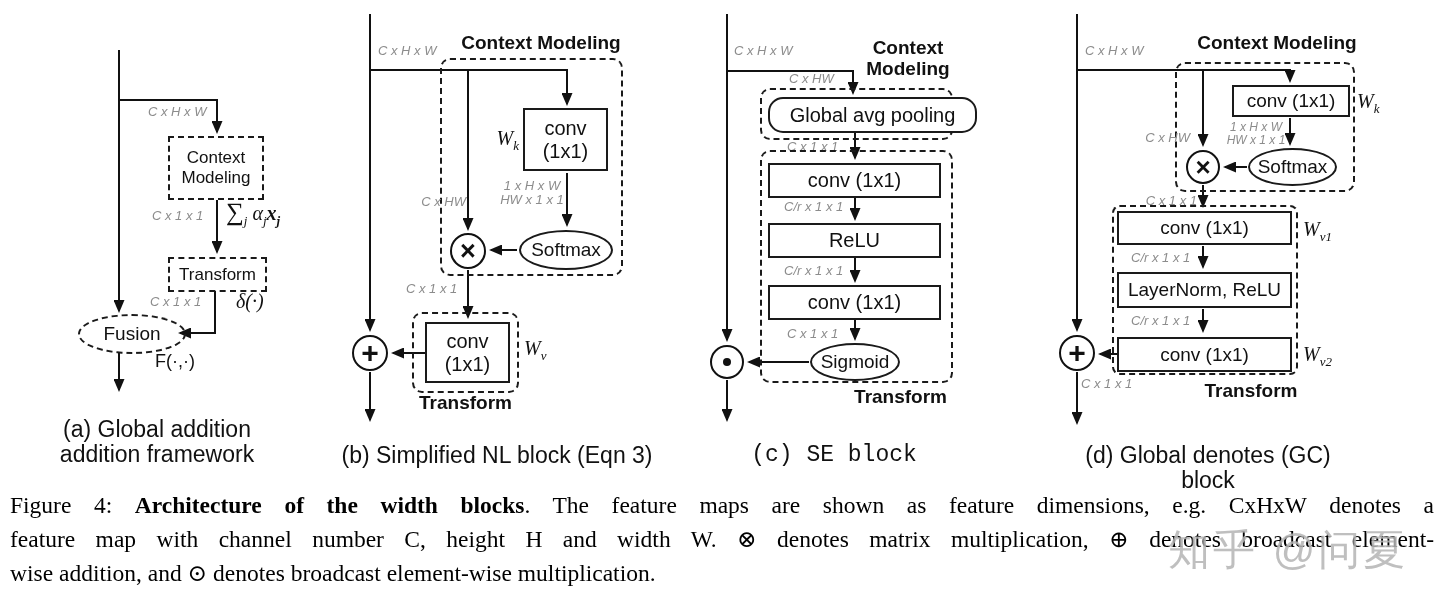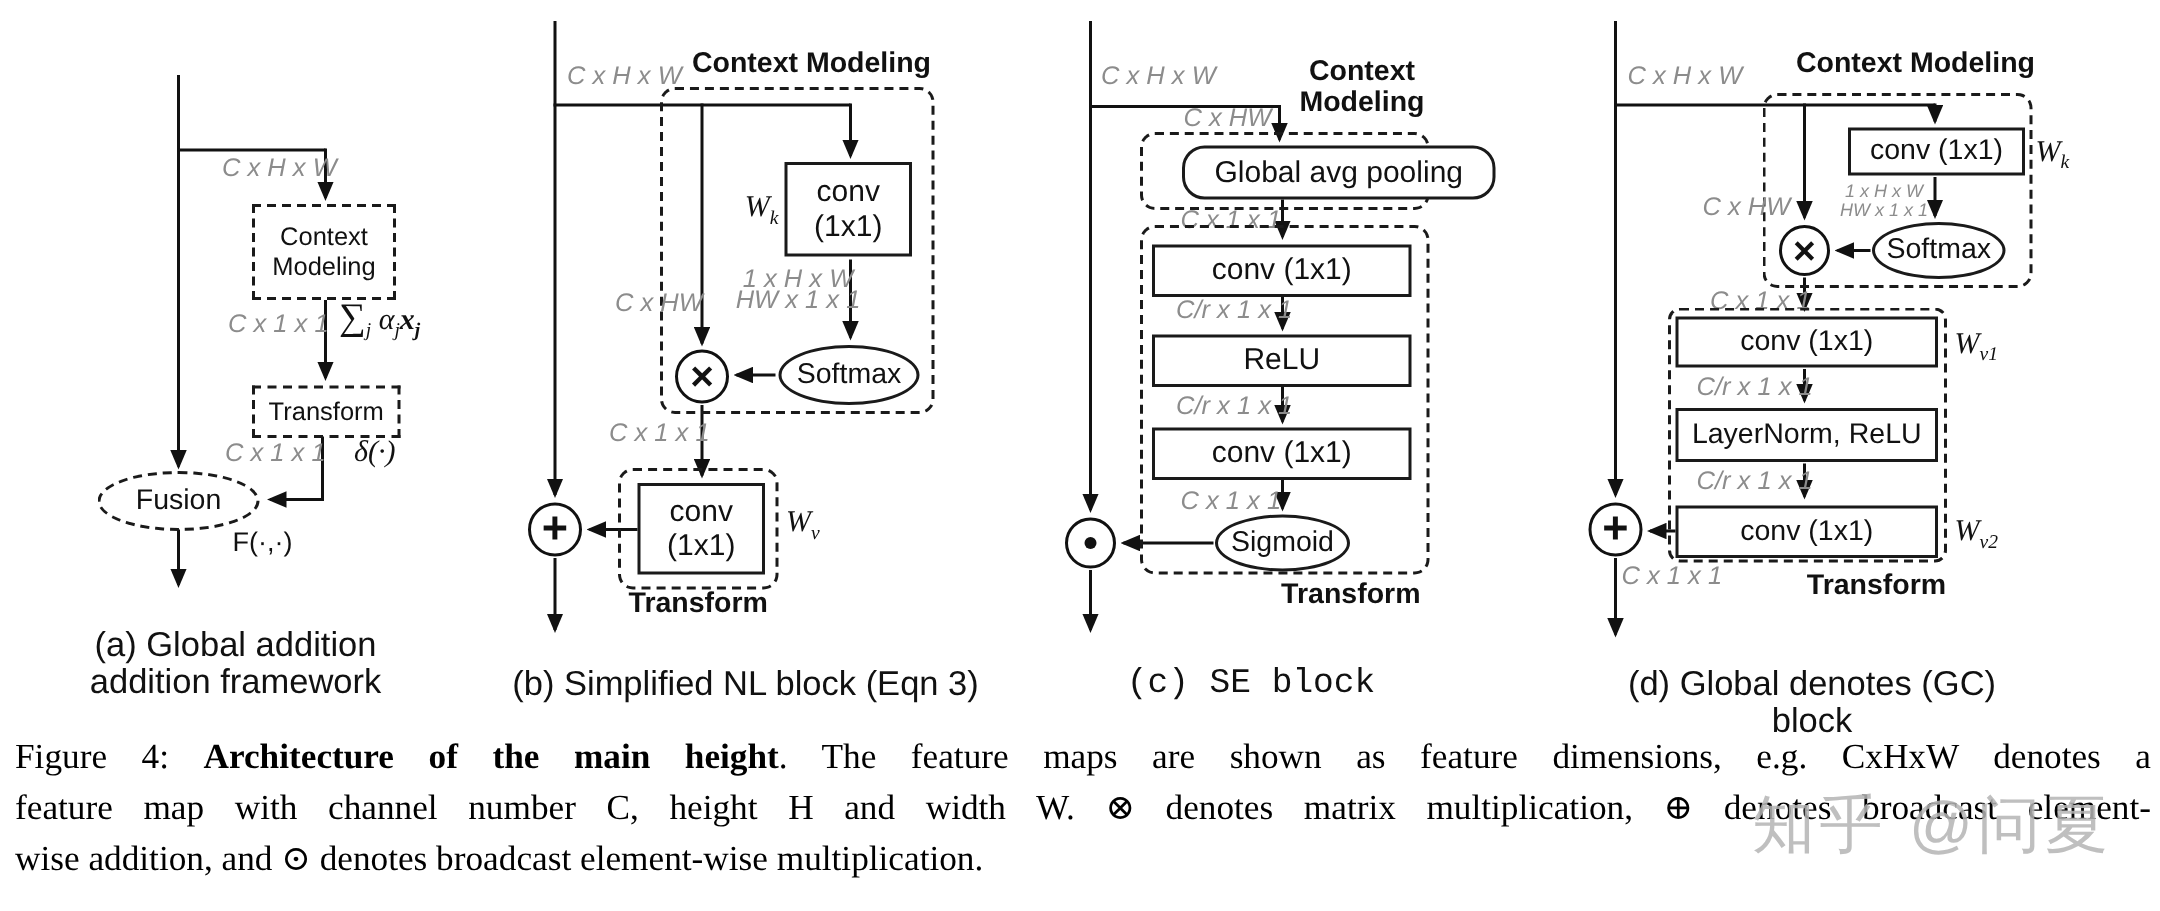--- a/index.html
+++ b/index.html
@@ -8,21 +8,21 @@
   #wires{position:absolute;left:0;top:0;z-index:1;}
   .box{position:absolute;z-index:2;border:2px solid #1a1a1a;background:#fff;
        display:flex;flex-direction:column;align-items:center;justify-content:center;
        text-align:center;color:#111;box-sizing:border-box;}
   .dashed{border-style:dashed;background:transparent;}
   .round{border-radius:10px;}
   .ellipse{border-radius:50%;}
   .t20{font-size:20px;line-height:23px;}
   .t19{font-size:19px;line-height:22px;}
   .t17{font-size:17px;line-height:20px;}
-  .dim{position:absolute;z-index:2;color:#8c8c8c;font-style:italic;font-size:17px;
+  .dim{position:absolute;z-index:2;color:#8c8c8c;font-style:italic;font-size:13px;
        line-height:14px;white-space:nowrap;}
   .dimblk{text-align:center;white-space:normal;}
   .btitle{position:absolute;z-index:2;font-weight:bold;font-size:19px;line-height:21px;
           text-align:center;}
   .math{position:absolute;z-index:2;font-family:"Liberation Serif","DejaVu Serif",serif;
         font-style:italic;font-size:20px;white-space:nowrap;}
   .math sub{font-size:13px;font-style:italic;}
   .bigsum{font-size:25px;font-style:normal;}
   .mbold{font-weight:bold;}
   .opcircle{position:absolute;z-index:2;border:2px solid #111;border-radius:50%;background:#fff;
@@ -102,21 +102,21 @@
   <div class="dim" style="left:152px;top:209px;">C x 1 x 1</div>
   <div class="math" style="left:226px;top:198px;">
     <span class="bigsum">∑</span><sub>j</sub>
     <span>α</span><sub>j</sub><span class="mbold">x</span><sub class="mbold">j</sub>
   </div>
   <div class="box dashed t17" style="left:168px;top:257px;width:99px;height:35px;">
     <div>Transform</div>
   </div>
   <div class="dim" style="left:150px;top:295px;">C x 1 x 1</div>
   <div class="math" style="left:236px;top:290px;">δ(·)</div>
-  <div class="box dashed ellipse t19" style="left:65px;top:314px;width:108px;height:40px;justify-content:center;">
+  <div class="box dashed ellipse t19" style="left:78px;top:314px;width:108px;height:40px;justify-content:center;">
     <div>Fusion</div>
   </div>
   <div class="pcap" style="left:145px;top:349px;width:60px;font-size:18px;">F(·,·)</div>
   <div class="pcap" style="left:37px;top:417px;width:240px;">
     <div>(a) Global addition</div>
     <div>addition framework</div>
   </div>
 
   <div class="dim" style="left:378px;top:44px;">C x H x W</div>
   <div class="btitle" style="left:451px;top:32px;width:180px;">Context Modeling</div>
@@ -150,21 +150,21 @@
   <div class="btitle" style="left:412px;top:392px;width:107px;">Transform</div>
   <div class="pcap" style="left:332px;top:443px;width:330px;">(b) Simplified NL block (Eqn 3)</div>
 
   <div class="dim" style="left:734px;top:44px;">C x H x W</div>
   <div class="dim" style="left:789px;top:72px;">C x HW</div>
   <div class="btitle" style="left:853px;top:37px;width:110px;">
     <div>Context</div>
     <div>Modeling</div>
   </div>
   <div class="box dashed round" style="left:760px;top:88px;width:193px;height:52px;"></div>
-  <div class="box t20" style="left:788px;top:97px;width:209px;height:36px;border-radius:15px;">
+  <div class="box t20" style="left:768px;top:97px;width:209px;height:36px;border-radius:15px;">
     <div>Global avg pooling</div>
   </div>
   <div class="dim" style="left:787px;top:140px;">C x 1 x 1</div>
   <div class="box dashed round" style="left:760px;top:150px;width:193px;height:233px;"></div>
   <div class="box t20" style="left:768px;top:163px;width:173px;height:35px;">
     <div>conv (1x1)</div>
   </div>
   <div class="dim" style="left:784px;top:200px;">C/r x 1 x 1</div>
   <div class="box t20" style="left:768px;top:223px;width:173px;height:35px;">
     <div>ReLU</div>
@@ -217,20 +217,20 @@
   </div>
   <div class="math" style="left:1303px;top:343px;"><span>W</span><sub>v2</sub></div>
   <div class="opcircle" style="left:1059px;top:335px;width:36px;height:36px;font-size:30px;">
     <span>+</span>
   </div>
   <div class="dim" style="left:1081px;top:377px;">C x 1 x 1</div>
   <div class="btitle" style="left:1191px;top:380px;width:120px;">Transform</div>
   <div class="pcap" style="left:1058px;top:443px;width:300px;">(d) Global denotes (GC) block</div>
 
   <div class="figcap">
-    <div class="figline"><span>Figure 4: </span><b>Architecture of the main height</b><span>.  The feature maps are shown as feature dimensions, e.g.  CxHxW denotes a</span></div>
+    <div class="figline"><span>Figure 4: </span><b>Architecture of the width blocks</b><span>.  The feature maps are shown as feature dimensions, e.g.  CxHxW denotes a</span></div>
     <div class="figline">feature map with channel number C, height H and width W. ⊗ denotes matrix multiplication, ⊕ denotes broadcast element-</div>
     <div class="figline last">wise addition, and ⊙ denotes broadcast element-wise multiplication.</div>
   </div>
 
   <div class="watermark">知乎 @问夏</div>
 
 </div>
 
 </body></html>

